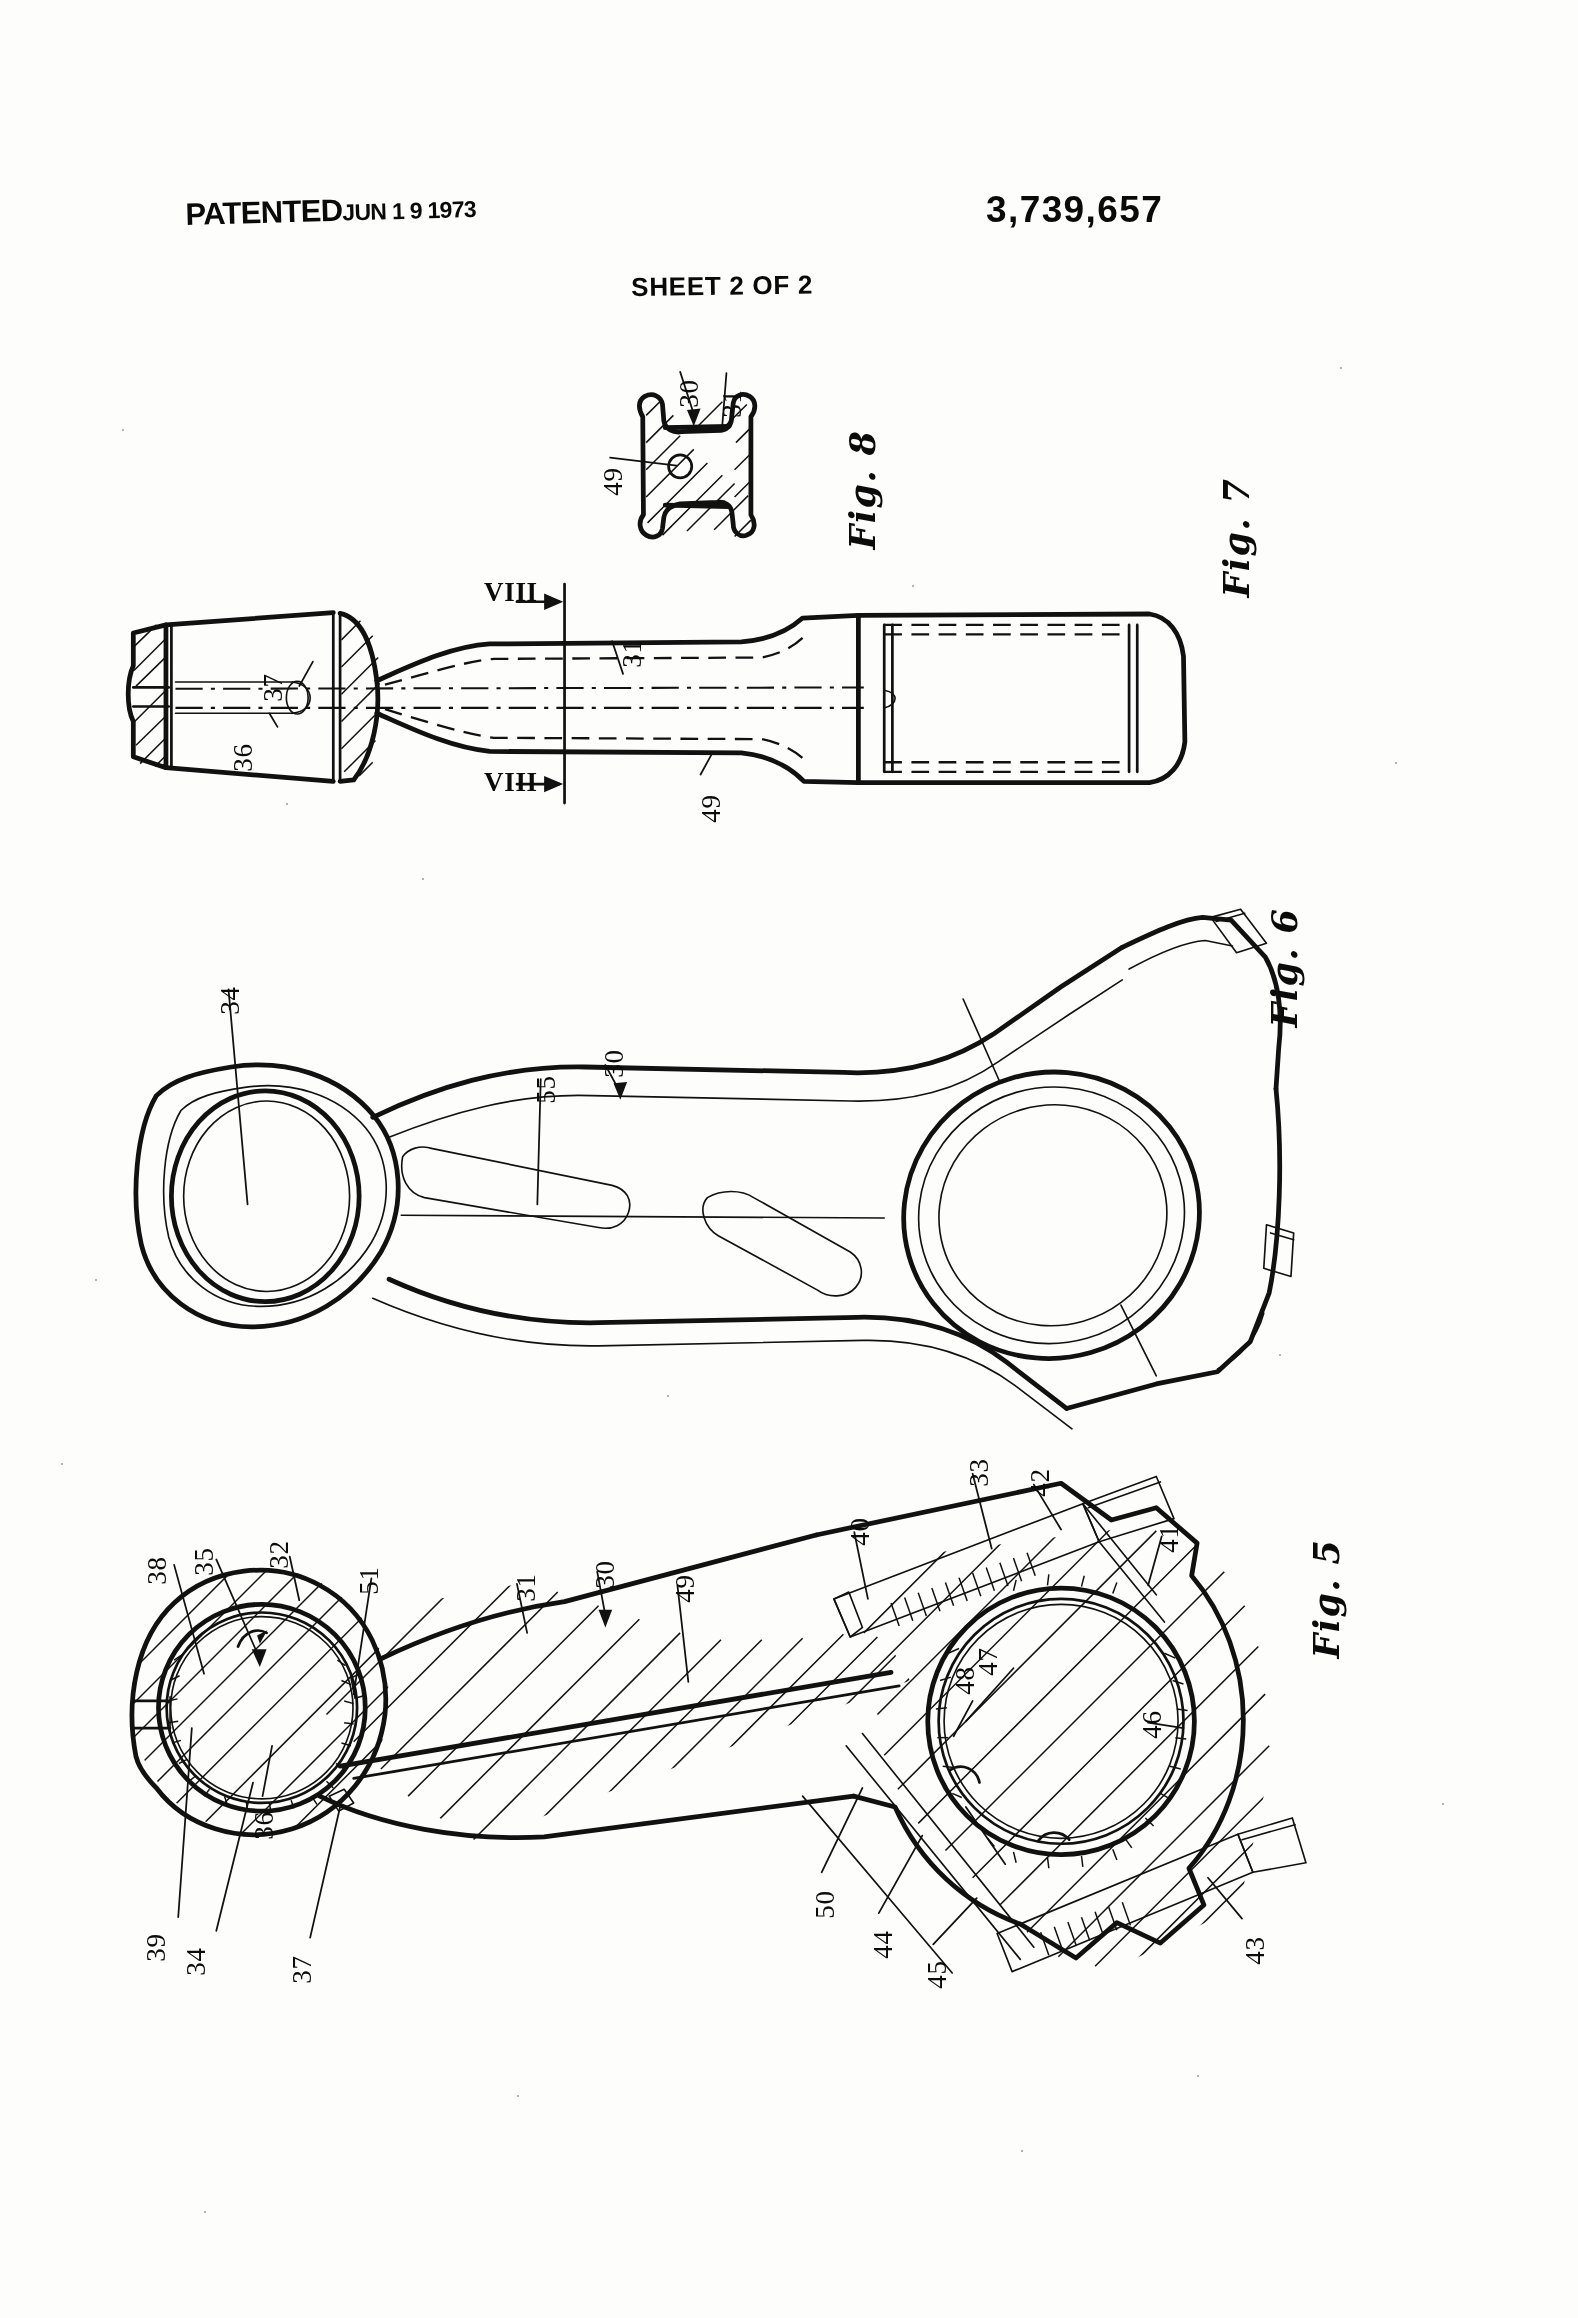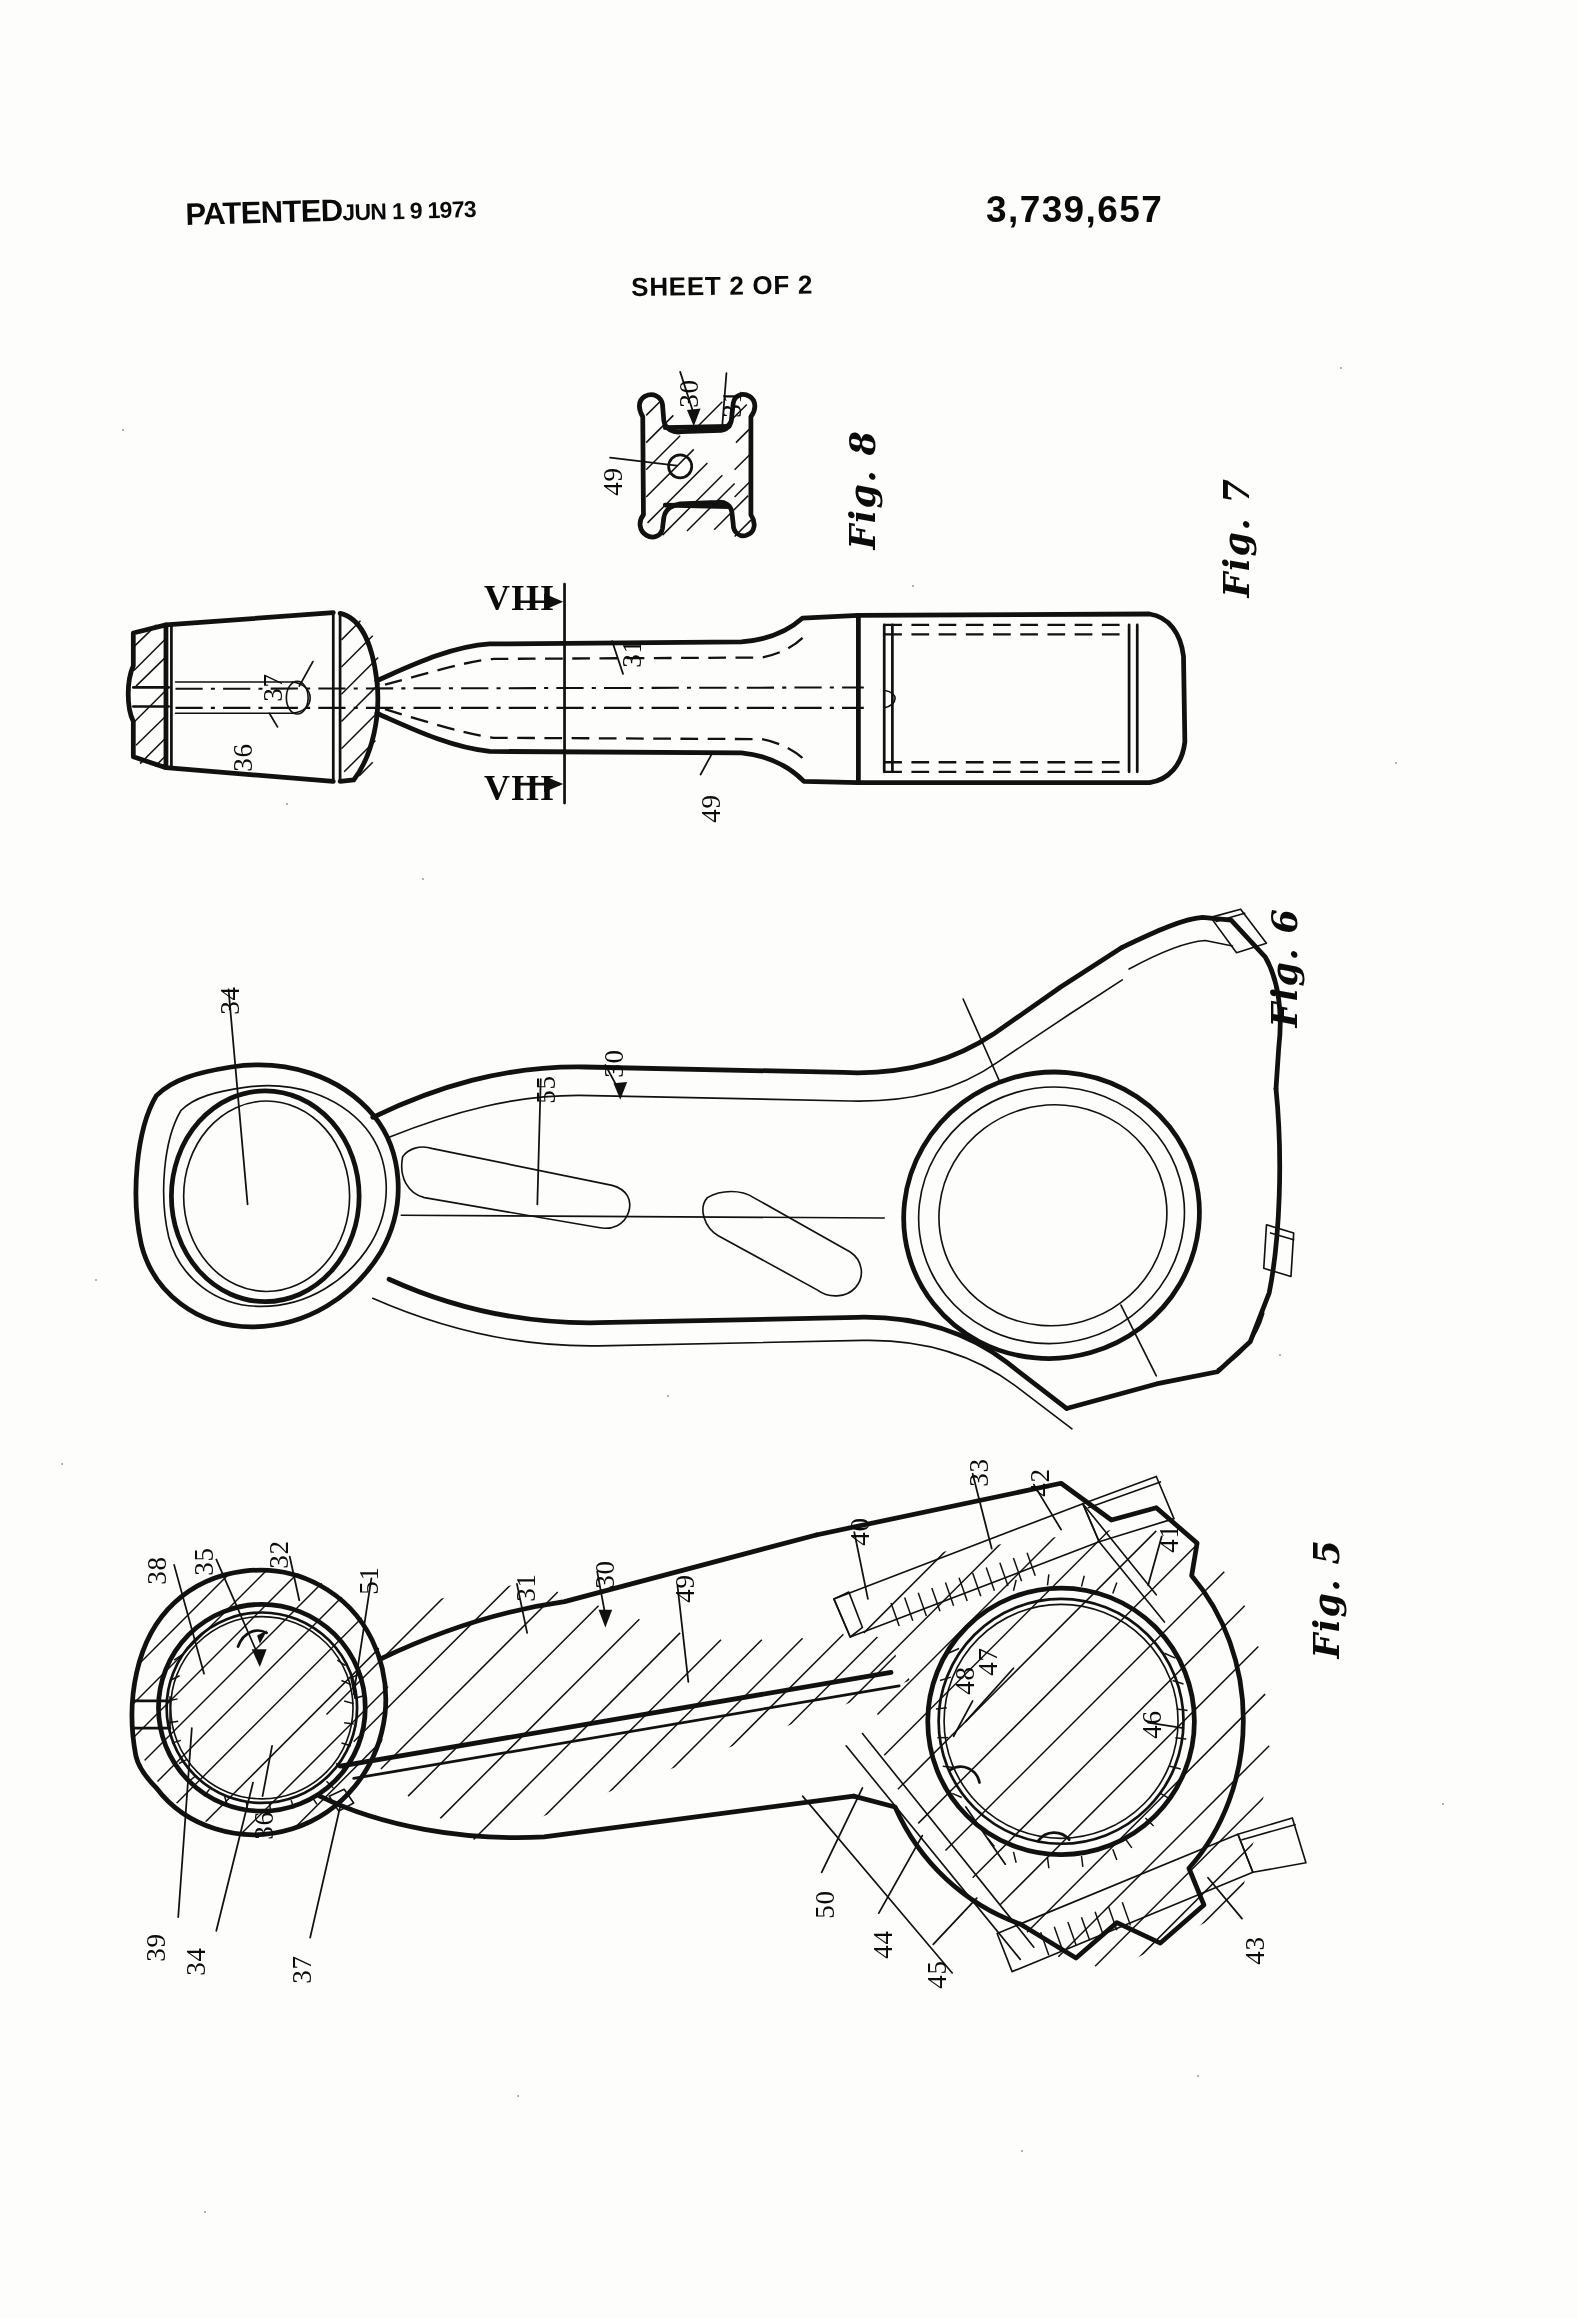--- a/index.html
+++ b/index.html
@@ -77,21 +77,21 @@
     transform: rotate(-90deg);
     letter-spacing: 1.4px;
     font-weight: bold;
   }
   
   .secmark {
     position: absolute;
     color: #0b0b0b;
     font-family: "Liberation Serif", serif;
     font-weight: bold;
-    font-size: 36px;
+    font-size: 27px;
     letter-spacing: 0.7px;
     white-space: nowrap;
   }
   svg { position: absolute; left: 0; top: 0; overflow: visible; }
   .thick  { fill:none; stroke:#111; stroke-width:7;   stroke-linecap:round; stroke-linejoin:round; }
   .med    { fill:none; stroke:#111; stroke-width:4;   stroke-linecap:round; stroke-linejoin:round; }
   .thin   { fill:none; stroke:#111; stroke-width:2.4; stroke-linecap:round; stroke-linejoin:round; }
   .hatch  { fill:none; stroke:#111; stroke-width:2.2; }
   .dash   { fill:none; stroke:#111; stroke-width:3.4; stroke-dasharray:26 14; }
   .ctr    { fill:none; stroke:#111; stroke-width:3;   stroke-dasharray:40 12 6 12; }

